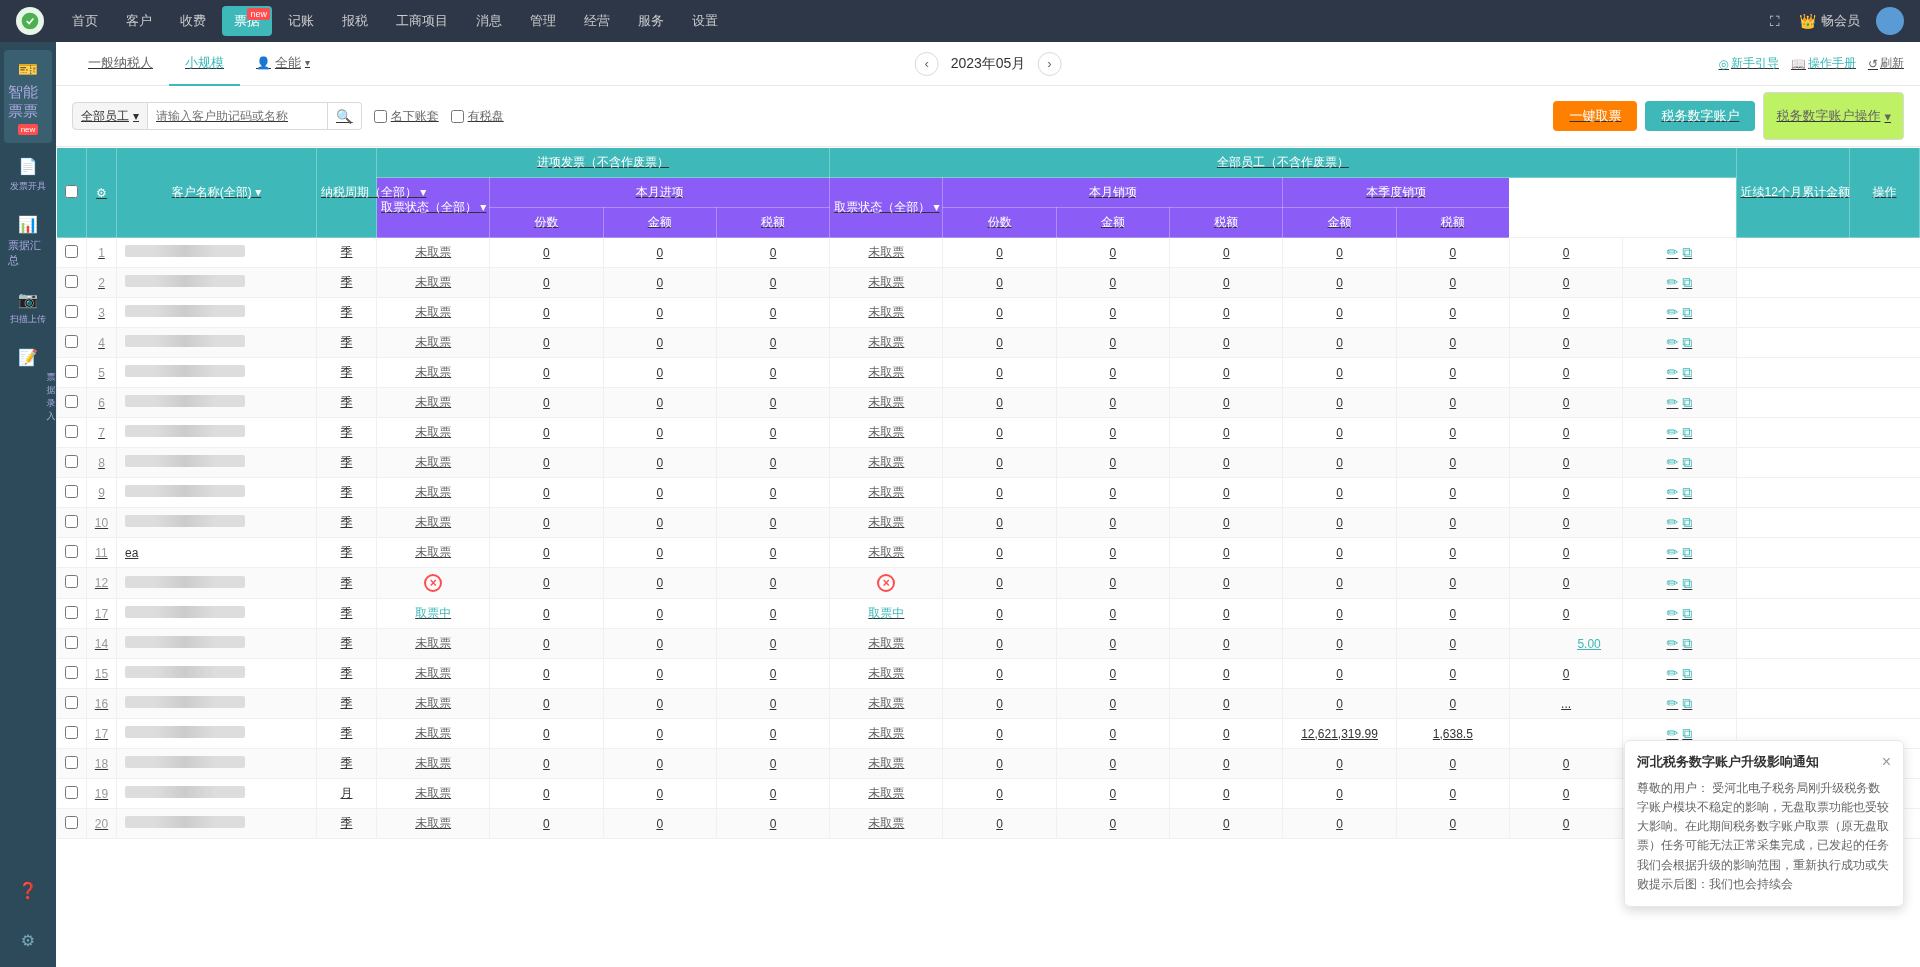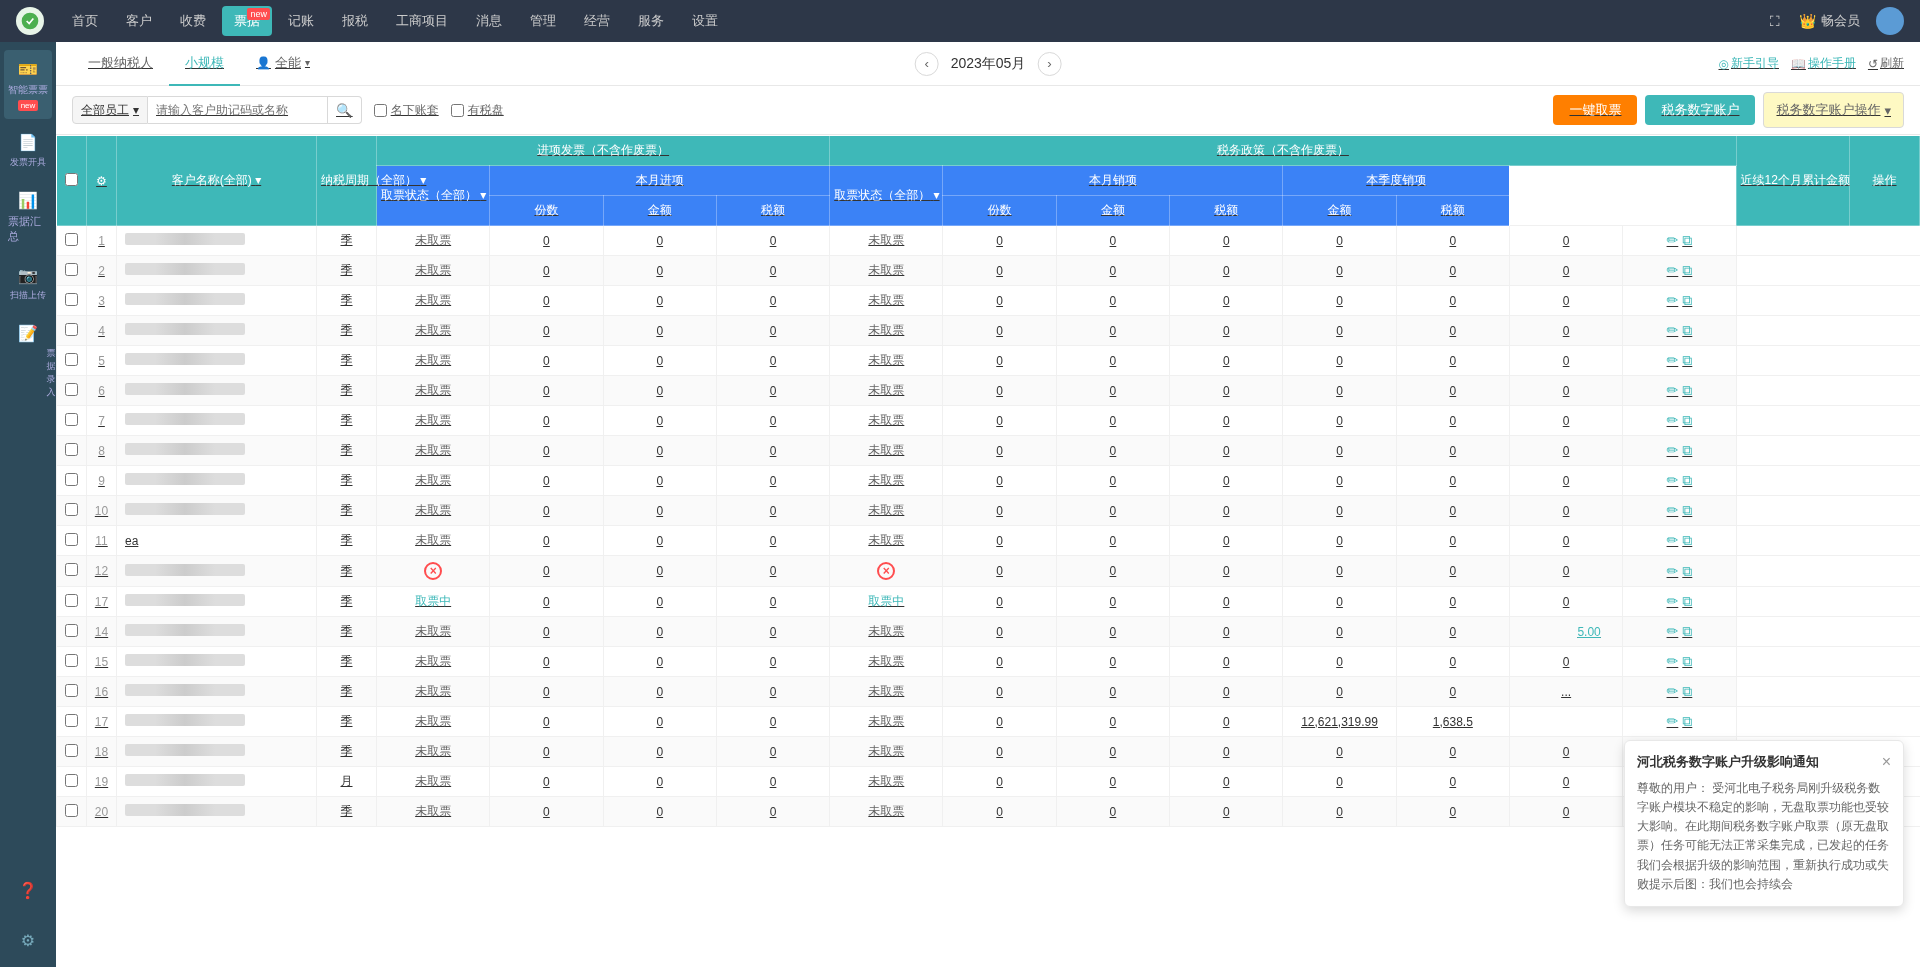--- a/index.html
+++ b/index.html
@@ -23,38 +23,38 @@
     .sidebar-icon { width: 22px; height: 22px; display: flex; align-items: center; justify-content: center; color: #7ab; font-size: 16px; }
     .sidebar-badge { background: #ff4d4f; color: #fff; font-size: 8px; padding: 1px 3px; border-radius: 2px; }
 
     
     .main { flex: 1; display: flex; flex-direction: column; background: #f0f2f5; overflow: hidden; text-decoration: underline; }
     .sub-tab { padding: 12px 16px; cursor: pointer; color: #666; font-size: 13px; border-bottom: 2px solid transparent; white-space: nowrap; }
     .sub-tab.active { color: #3eb8b8; border-bottom: 2px solid #3eb8b8; font-weight: 500; }
     .date-nav-btn { width: 24px; height: 24px; border-radius: 50%; border: 1px solid #d9d9d9; background: #fff; cursor: pointer; display: flex; align-items: center; justify-content: center; color: #666; }
     .btn-orange { background: #ff7f00; color: #fff; border: none; padding: 6px 16px; border-radius: 4px; cursor: pointer; font-size: 13px; white-space: nowrap; }
     .btn-teal { background: #3eb8b8; color: #fff; border: none; padding: 6px 16px; border-radius: 4px; cursor: pointer; font-size: 13px; white-space: nowrap; }
-    .btn-outline { background: #fef9c3; color: #666; border: 1px solid #d9d9d9; padding: 8px 12px; border-radius: 4px; cursor: pointer; font-size: 13px; white-space: nowrap; display: flex; align-items: center; gap: 4px; }
+    .btn-outline { background: #bef264; color: #666; border: 1px solid #d9d9d9; padding: 14px 12px; border-radius: 4px; cursor: pointer; font-size: 13px; white-space: nowrap; display: flex; align-items: center; gap: 4px; }
     .toolbar-link { color: #3eb8b8; font-size: 12px; cursor: pointer; display: flex; align-items: center; gap: 2px; }
 
     
     .filter-bar { background: #fff; padding: 6px 16px; display: flex; align-items: center; gap: 12px; border-bottom: 1px solid #e8e8e8; }
     .filter-select-full { display: flex; align-items: center; gap: 4px; border: 1px solid #d9d9d9; border-radius: 4px 0 0 4px; padding: 4px 8px; height: 28px; background: #f5f5f5; text-align: center; }
     .search-wrap { display: flex; align-items: center; }
     .search-input { border: 1px solid #d9d9d9; border-left: none; padding: 4px 8px; font-size: 12px; height: 28px; width: 180px; outline: none; }
     .search-btn { border: 1px solid #d9d9d9; border-left: none; border-radius: 0 4px 4px 0; background: #fff; height: 28px; padding: 0 8px; cursor: pointer; color: #666; }
     .checkbox-wrap { display: flex; align-items: center; gap: 4px; font-size: 12px; color: #666; }
     .checkbox-wrap input { cursor: pointer; }
 
     
     .table-wrap { flex: 1; overflow: auto; background: #fff; margin: 0; }
     table { width: 100%; border-collapse: collapse; table-layout: fixed; }
     thead tr { background: #3eb8b8; color: #fff; }
     thead th { padding: 6px 4px; font-size: 12px; font-weight: normal; text-align: center; border: 1px solid rgba(255,255,255,0.3); white-space: nowrap; }
-    thead th.sub-header { background: #3b82f6; }
+    thead th.sub-header { background: #8b5cf6; }
     tbody tr { border-bottom: 1px solid #f0f0f0; }
     tbody tr:nth-child(even) { background: #fafafa; }
     td { padding: 6px 4px; font-size: 12px; text-align: center; border: 1px solid #f0f0f0; white-space: nowrap; overflow: hidden; text-overflow: ellipsis; }
     td.name-cell { text-align: left; padding-left: 8px; color: #ccc; }
     .status-未取票 { color: #666; }
     .status-取票中 { color: #3eb8b8; }
     .action-btn { color: #3eb8b8; cursor: pointer; font-size: 14px; margin: 0 2px; }
     .row-num { color: #999; }
 
     
@@ -119,21 +119,21 @@
     </span>
     <div class="avatar"></div>
   </div>
 </div>
 
 <div class="layout">
 
   <div class="sidebar">
     <div class="sidebar-item active">
       <div class="sidebar-icon">🎫</div>
-      <span style="font-size:10px;color:#aad;">智能票票</span>
+      <span style="font-size:15px;color:#aad;">智能票票</span>
       <span class="sidebar-badge">new</span>
     </div>
     <div class="sidebar-item">
       <div class="sidebar-icon">📄</div>
       <span style="font-size:9px;color:#aad;">发票开具</span>
     </div>
     <div class="sidebar-item">
       <div class="sidebar-icon">📊</div>
       <span style="font-size:11px;color:#aad;">票据汇总</span>
     </div>
@@ -224,21 +224,21 @@
             <th class="col-setting" rowspan="3">⚙</th>
             <th class="col-name" rowspan="3">
               <span>客户名称(全部)</span>
               <span>▾</span>
             </th>
             <th class="col-tax" rowspan="3">
               <span>纳税周期（全部）</span>
               <span>▾</span>
             </th>
             <th colspan="4">进项发票（不含作废票）</th>
-            <th colspan="8">税务政策（不含作废票）</th>
+            <th colspan="8">全部员工（不含作废票）</th>
             <th rowspan="3">近续12个月累计金额</th>
             <th class="col-action" rowspan="3">操作</th>
           </tr>
           <tr>
             <th rowspan="2" class="sub-header">
               <span>取票状态（全部）</span>
               <span>▾</span>
             </th>
             <th colspan="3" class="sub-header">本月进项</th>
             <th rowspan="2" class="sub-header">

